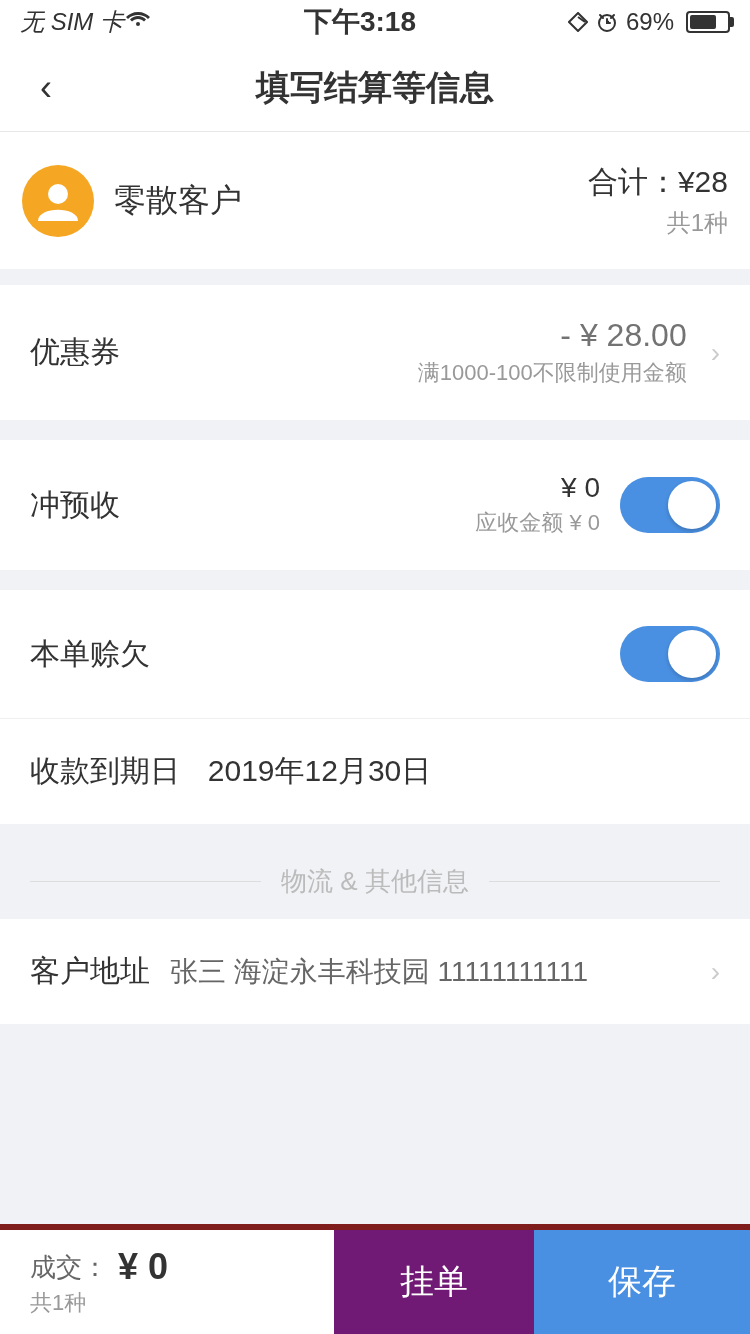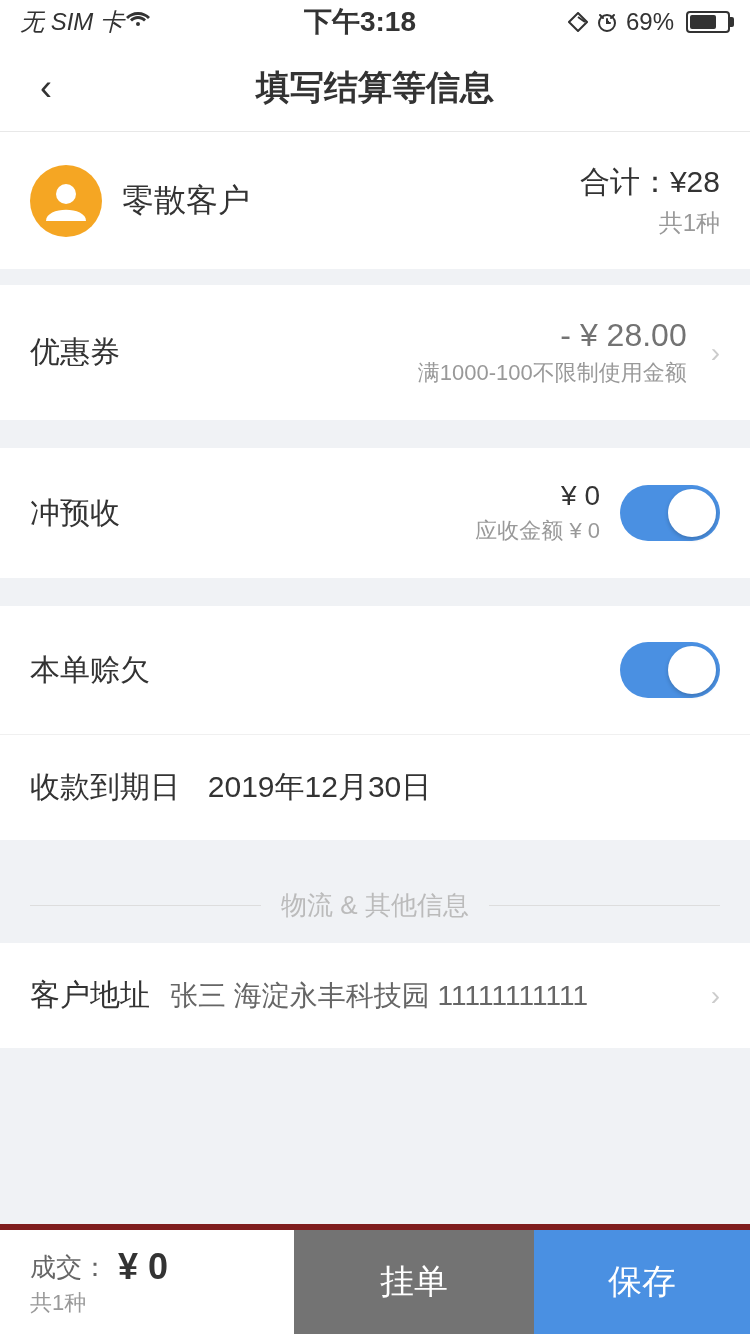--- a/index.html
+++ b/index.html
@@ -93,21 +93,21 @@
       left: 50%;
       transform: translateX(-50%);
       font-size: 34px;
       font-weight: 600;
       color: #333;
     }
 
     
     .customer-section {
       background: #fff;
-      padding: 30px 30px;
+      padding: 30px 22px;
       display: flex;
       align-items: center;
       justify-content: space-between;
       margin-bottom: 16px;
     }
     .customer-left {
       display: flex;
       align-items: center;
       gap: 20px;
     }
@@ -141,21 +141,21 @@
     }
     .total-count {
       font-size: 24px;
       color: #999;
       margin-top: 4px;
     }
 
     
     .card {
       background: #fff;
-      margin-bottom: 28px;
+      margin-bottom: 20px;
     }
     .card-row {
       padding: 32px 30px;
       display: flex;
       align-items: center;
       justify-content: space-between;
       border-bottom: 1px solid #f0f0f0;
     }
     .card-row:last-child {
       border-bottom: none;
@@ -338,22 +338,22 @@
     .bottom-transaction-amount {
       font-size: 36px;
       color: #333;
       font-weight: 600;
     }
     .bottom-count {
       font-size: 22px;
       color: #999;
     }
     .btn-hold {
-      width: 240px;
-      background: #737373;
+      width: 200px;
+      background: #701a75;
       color: #fff;
       font-size: 34px;
       font-weight: 500;
       display: flex;
       align-items: center;
       justify-content: center;
       cursor: pointer;
     }
     .btn-save {
       width: 216px;

